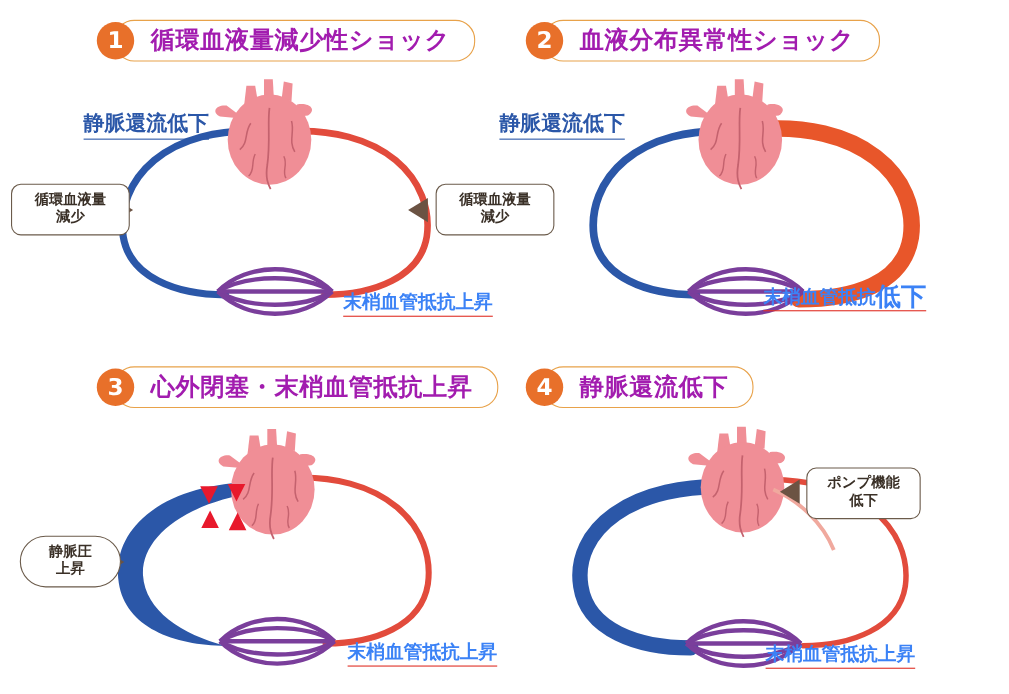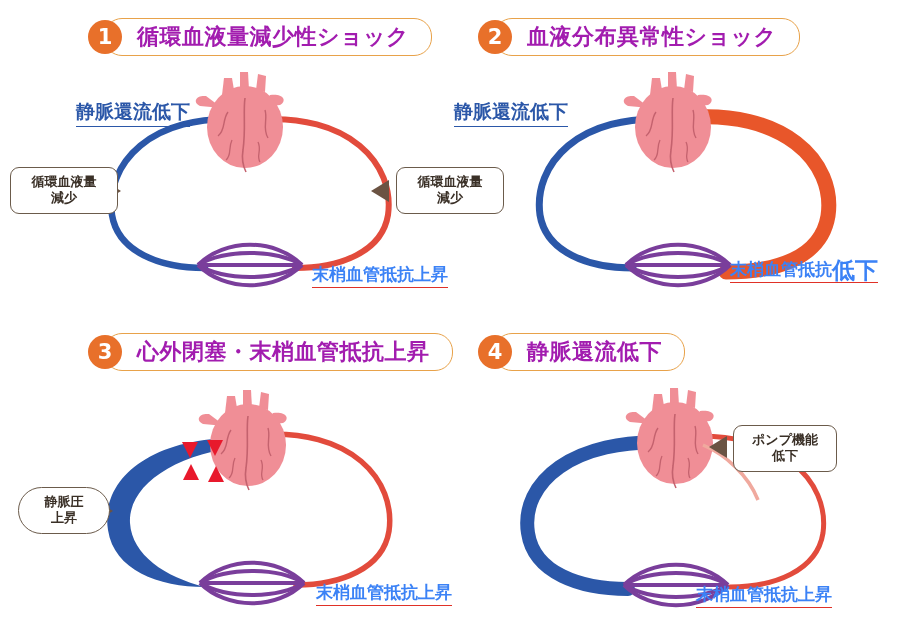--- a/index.html
+++ b/index.html
@@ -184,21 +184,21 @@
           <path d="M215,98 C213,112 216,128 213,150 C211,162 214,168 216,172" fill="none" stroke="#C4626E" stroke-width="1.6"></path>
           <path d="M198,112 C192,120 196,130 188,136" fill="none" stroke="#C4626E" stroke-width="1.4"></path>
           <path d="M235,110 C238,120 232,128 238,138" fill="none" stroke="#C4626E" stroke-width="1.4"></path>
           <path d="M202,140 C198,148 202,155 196,160" fill="none" stroke="#C4626E" stroke-width="1.3"></path>
           <path d="M228,142 C232,150 226,156 230,162" fill="none" stroke="#C4626E" stroke-width="1.3"></path>
         </g>
       </svg>
 
       <div class="lbl lbl-venous" style="left:-4px;top:99px;">静脈還流低下</div>
 
-      <div class="lbl lbl-peri" style="left:236px;top:258px;margin-left:36px;">
+      <div class="lbl lbl-peri" style="left:236px;top:258px;">
         <span>末梢血管抵抗</span>
           <span class="big">低下</span>
       </div>
     </div>
   </div>
 
   <div class="panel p3">
     <div class="title-row">
       <div class="badge">3</div>
       <div class="title-pill">

